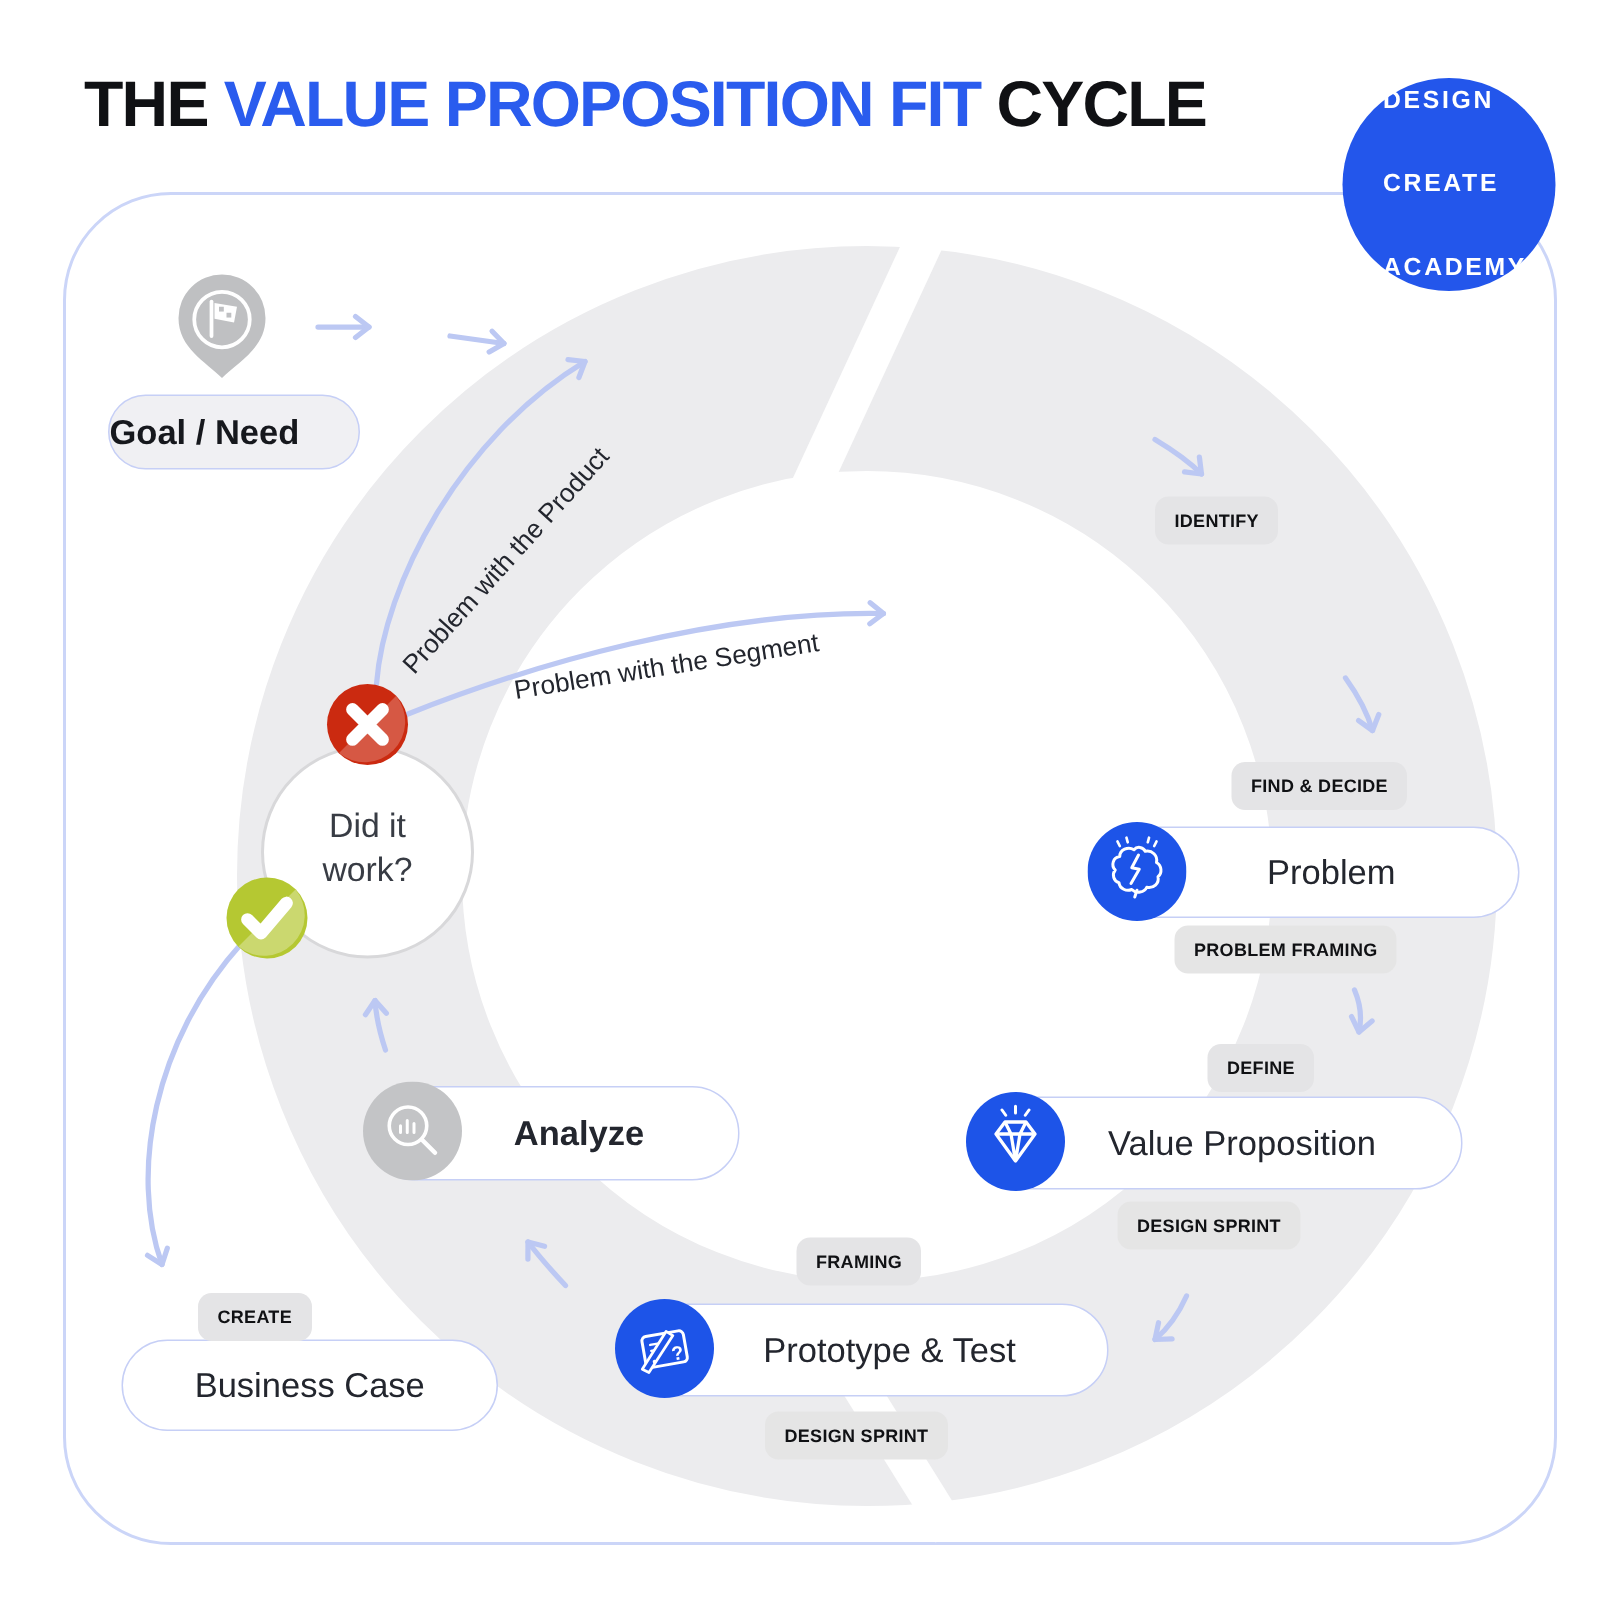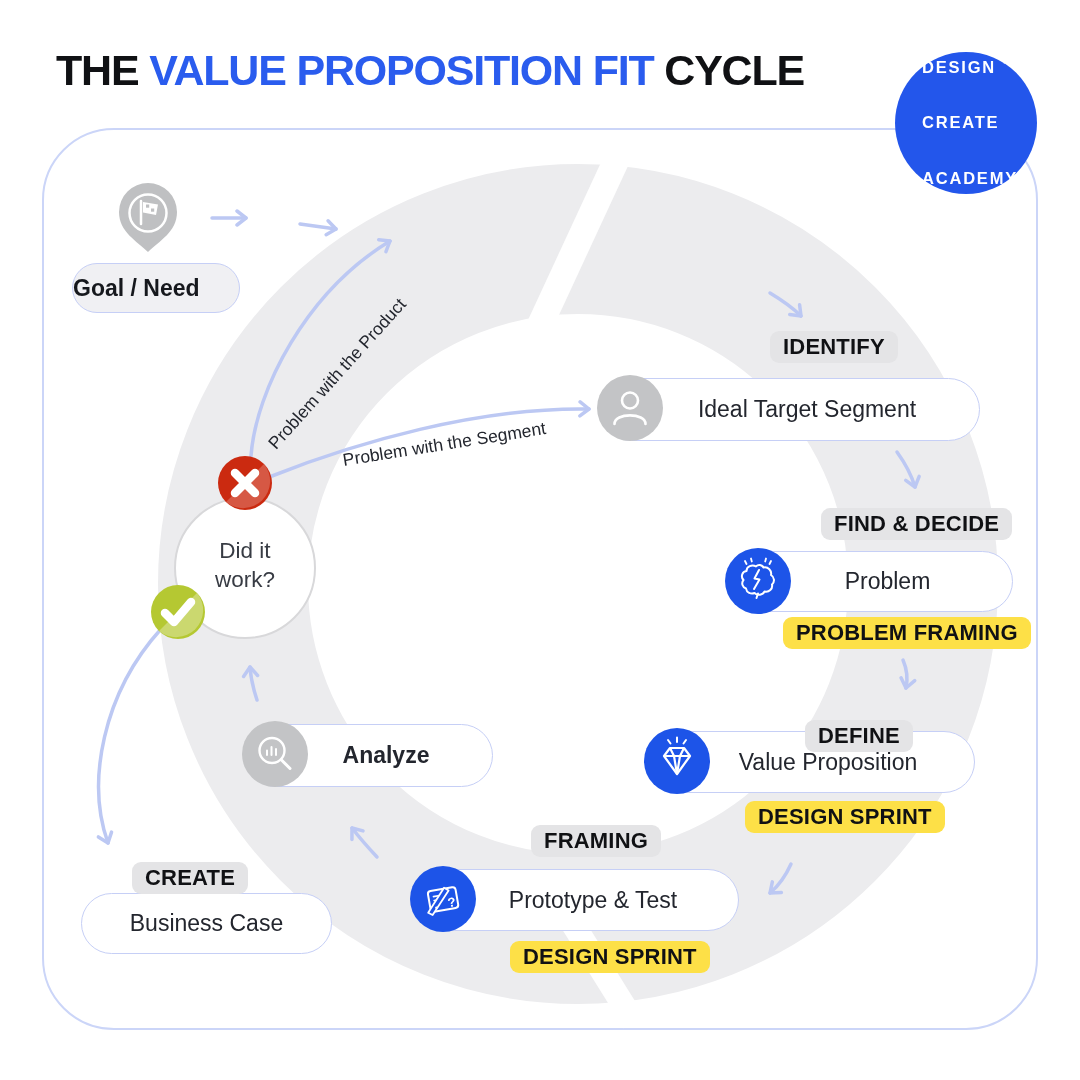--- a/index.html
+++ b/index.html
@@ -30,28 +30,28 @@
   .icon-circle{position:absolute;left:-4px;top:-4px;width:66px;height:66px;}
   .n-ph{left:413px;top:203px;width:386px;height:62px;}
   .n-its{left:600px;top:378px;width:378px;height:61px;}
   .n-prob{left:728px;top:551px;width:283px;height:59px;}
   .n-vp{left:647px;top:731px;width:326px;height:60px;}
   .n-pt{left:413px;top:869px;width:324px;height:60px;}
   .n-an{left:245px;top:724px;width:246px;height:61px;font-weight:bold;}
   .n-bc{left:81px;top:893px;width:249px;height:59px;}
 
   .slabel{position:absolute;z-index:3;height:32px;padding:0 13px;border-radius:9px;
-        display:flex;align-items:center;font-size:22px;font-weight:700;color:#101114;
+        display:flex;align-items:center;font-size:12px;font-weight:700;color:#101114;
         letter-spacing:0.2px;white-space:nowrap;}
   .sl-gray{background:#e4e4e6;}
-  .sl-lav{background:#fde047;}
+  .sl-lav{background:#e5e5e5;}
   .sl-identify{left:770px;top:331px;}
   .sl-fd{left:821px;top:508px;}
   .sl-pf{left:783px;top:617px;}
-  .sl-def{left:805px;top:720px;}
+  .sl-def{left:805px;top:696px;}
   .sl-dsr{left:745px;top:801px;}
   .sl-val{left:531px;top:825px;}
   .sl-dsb{left:510px;top:941px;}
   .sl-create{left:132px;top:862px;}
 
   .loop-label{position:absolute;z-index:2;font-size:17.5px;font-weight:500;color:#23262e;
         white-space:nowrap;}
   .ll-product{left:272px;top:436px;transform:rotate(-48deg);transform-origin:0 50%;}
   .ll-segment{left:343px;top:450px;transform:rotate(-9deg);transform-origin:0 50%;}
 
@@ -126,32 +126,20 @@
   <div class="pill-goal">
     <span>Goal / Need</span>
   </div>
 
   <div class="did-text">Did it work?</div>
 
   <div class="loop-label ll-product">Problem with the Product</div>
   <div class="loop-label ll-segment">Problem with the Segment</div>
 
 
-  <div class="node has-icon n-its">
-    <span class="icon-circle">
-      <svg viewBox="0 0 66 66">
-          <circle cx="33" cy="33" r="33" fill="#c3c4c6"></circle>
-        <g stroke="#fff" fill="none" stroke-width="2.6" stroke-linecap="round">
-          <circle cx="33" cy="25.5" r="8"></circle>
-          <path d="M17.5,49 C17.5,37.5 48.5,37.5 48.5,49"></path>
-        </g>
-        </svg>
-    </span>
-    <span class="label">Ideal Target Segment</span>
-  </div>
 
   <div class="node has-icon n-vp">
     <span class="icon-circle">
       <svg viewBox="0 0 66 66">
           <circle cx="33" cy="33" r="33" fill="#1d54e8"></circle>
         <g stroke="#fff" fill="none" stroke-width="2.2" stroke-linejoin="round">
           <path d="M20,28 L26,20 H40 L46,28 L33,46 Z"></path>
           <path d="M20,28 H46 M26,20 L30,28 L33,46 M40,20 L36,28 L33,46"></path>
         </g>
         <path d="M24,12 l2.5,3.5 M33,9.5 v4.5 M42,12 l-2.5,3.5" stroke="#fff" stroke-width="2" stroke-linecap="round"></path>

